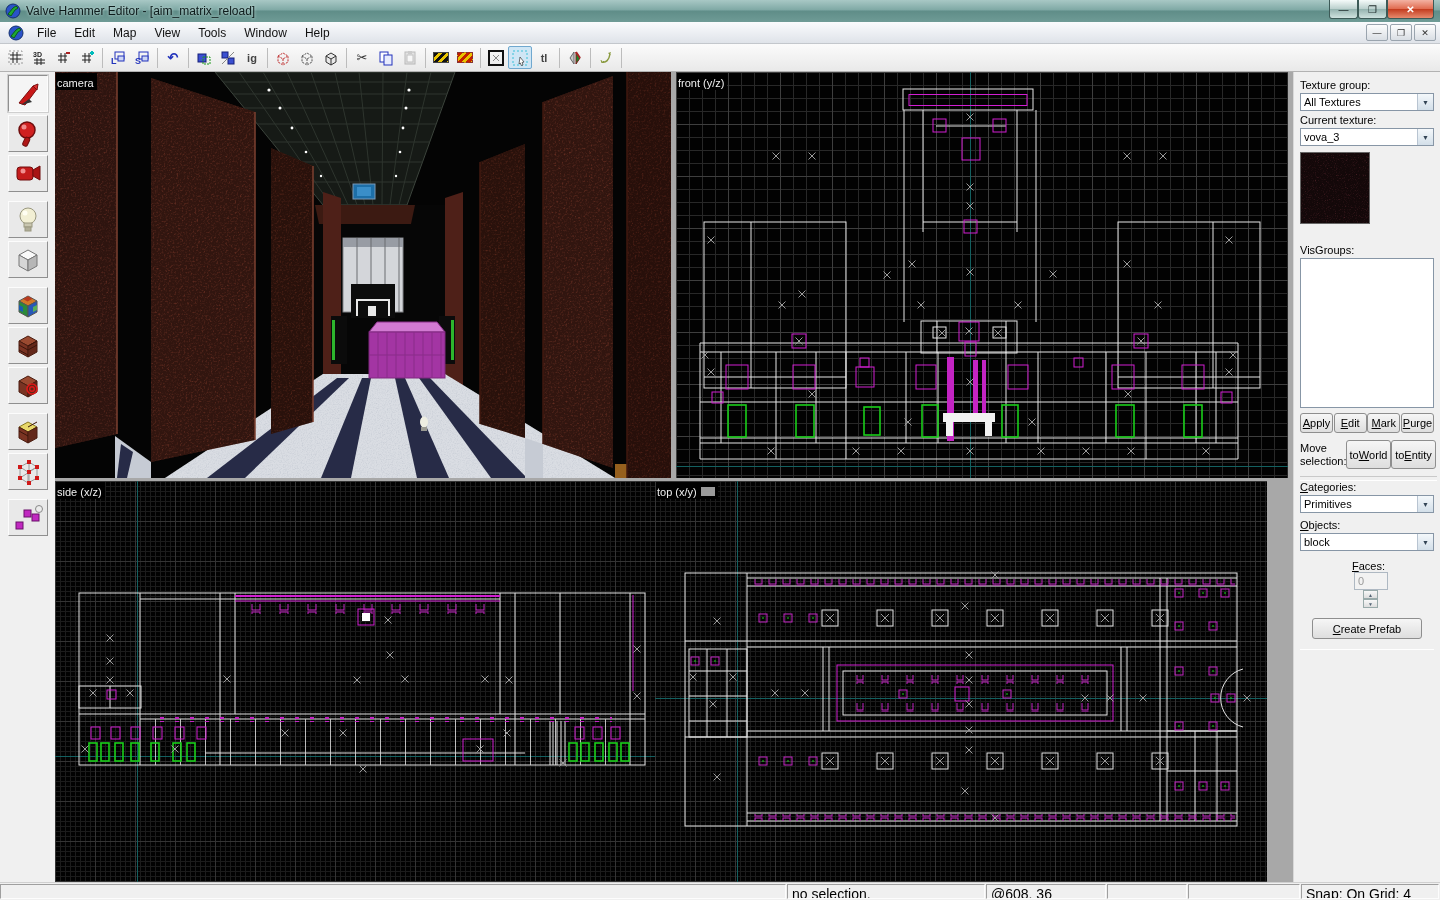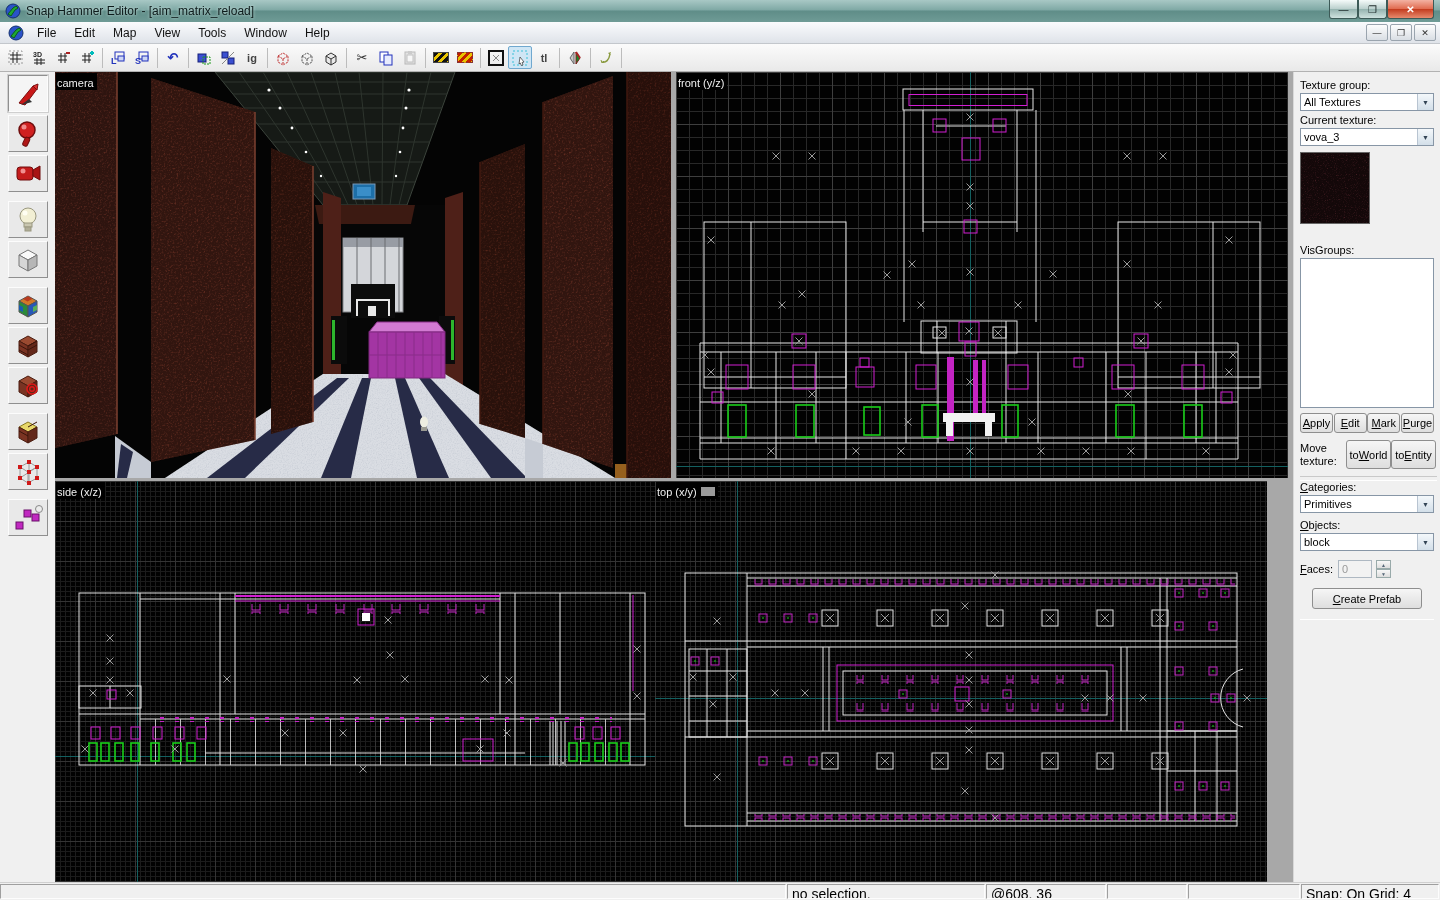--- a/index.html
+++ b/index.html
@@ -49,42 +49,42 @@
   .texsize { font-size:11px; margin:2px 6px 10px 0; align-self:flex-end; }
   .btn { border:1px solid #8e8e8e; background:linear-gradient(#f6f6f6,#dedede); border-radius:3px; font-size:11px; color:#000; display:flex; align-items:center; justify-content:center; font-family:"Liberation Sans",sans-serif; }
   .btn.small { width:60px; height:19px; margin-bottom:9px; }
   .listbox { height:150px; background:#fff; border:1px solid #8796a6; margin:2px 3px 5px 0; }
   .vg-buttons { display:flex; justify-content:space-between; margin-right:3px; }
   .vg-buttons .btn { width:33px; height:20px; }
   .move-row { display:flex; align-items:center; margin-top:7px; border-bottom:1px solid #c9c9c9; padding-bottom:7px; }
   .move-label { width:46px; line-height:1.1; }
   .move-row .btn { width:45px; height:29px; margin-left:0;text-align:center; }
   .obj-sep { border-top:1px solid #fff; }
-  .faces-row { display:flex; align-items:center; margin-top:9px; }
+  .faces-row { display:flex; align-items:center; margin-top:9px;flex-direction:column; }
   .spin { width:34px; height:18px; border:1px solid #aeb8c2; background:#f2f2f2; color:#9a9a9a; font-size:11px; padding:2px 3px; margin-left:5px; }
   .spinner { display:flex; flex-direction:column; margin-left:4px; }
   .spinner div { width:15px; height:9px; border:1px solid #9aa; background:linear-gradient(#f8f8f8,#ddd); font-size:5px; color:#567; display:flex; align-items:center; justify-content:center; }
   .prefab-btn { width:110px; height:21px; margin:10px auto 0 12px; }
   .panel-sep { height:1px; background:#c9c9c9; border-bottom:1px solid #fff; margin:10px 3px 0 0; }
   
   .statusbar { height:18px; background:#f0f0f0; border-top:1px solid #d0d0d0; display:flex; font-size:14px; color:#000; }
   .seg { border:1px solid; border-color:#9f9f9f #fdfdfd #fdfdfd #9f9f9f; margin:1px 1px 1px 0; padding:1px 4px 0 4px; white-space:nowrap; overflow:hidden; }
   .seg.s1 { width:786px; }  .seg.s2 { width:198px; } .seg.s3 { width:120px; }
   .seg.s4 { width:80px; }   .seg.s5 { width:112px; } .seg.s6 { flex:1; }
   u { text-decoration:underline; }
 </style>
 </head>
 <body>
 
 <div class="titlebar">
   <svg width="16" height="16">
       <circle cx="8" cy="8" r="7" fill="#2a52c8" stroke="#13306e"></circle>
       <path d="M3 11 L8 5 L11 3 L13 5 L10 7 L6 13 Z" fill="#1fa832" stroke="#0a5c18"></path>
     </svg>
-  <span class="ttl">Snap Hammer Editor - [aim_matrix_reload]</span>
+  <span class="ttl">Valve Hammer Editor - [aim_matrix_reload]</span>
   <div class="caption-buttons">
     <div class="cap-btn">—</div>
     <div class="cap-btn">❐</div>
     <div class="cap-btn close">✕</div>
   </div>
 </div>
 
 <div class="menubar">
   <svg width="16" height="16" style="margin:0 4px">
       <circle cx="8" cy="8" r="7" fill="#2a52c8" stroke="#13306e"></circle>
@@ -808,21 +808,21 @@
     </div>
     <div class="rp-label" style="margin-top:20px">VisGroups:</div>
     <div class="listbox"></div>
     <div class="vg-buttons">
       <div class="btn"><u>A</u>pply</div>
       <div class="btn"><u>E</u>dit</div>
       <div class="btn"><u>M</u>ark</div>
       <div class="btn"><u>P</u>urge</div>
     </div>
     <div class="move-row">
-      <span class="move-label">Move texture:</span>
+      <span class="move-label">Move selection:</span>
       <div class="btn">to<u>W</u>orld</div>
       <div class="btn">to<u>E</u>ntity</div>
     </div>
     <div class="rp-label obj-sep" style=""><u>C</u>ategories:</div>
     <div class="combo">
       <span class="ctxt">Primitives</span>
       <span class="cdd">▼</span>
     </div>
     <div class="rp-label" style="margin-top:6px"><u>O</u>bjects:</div>
     <div class="combo">

